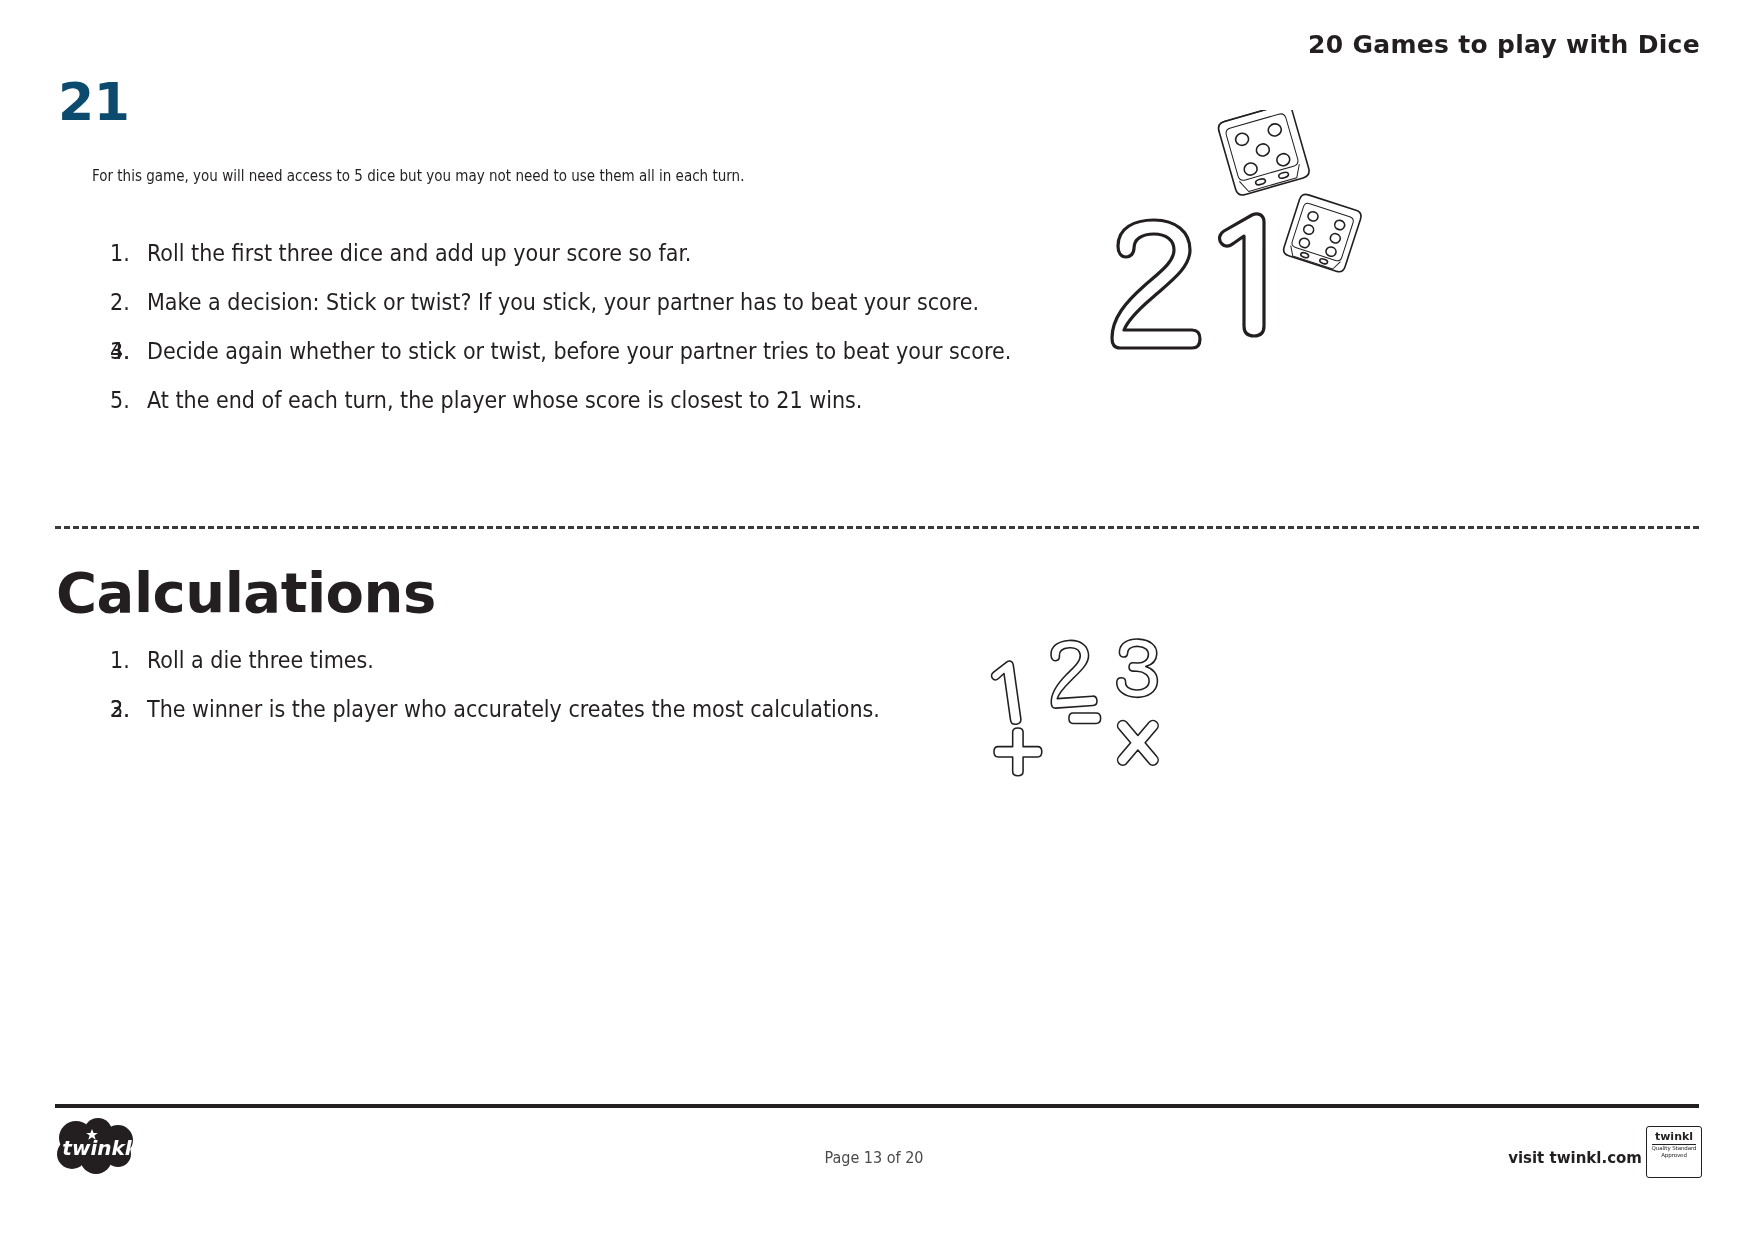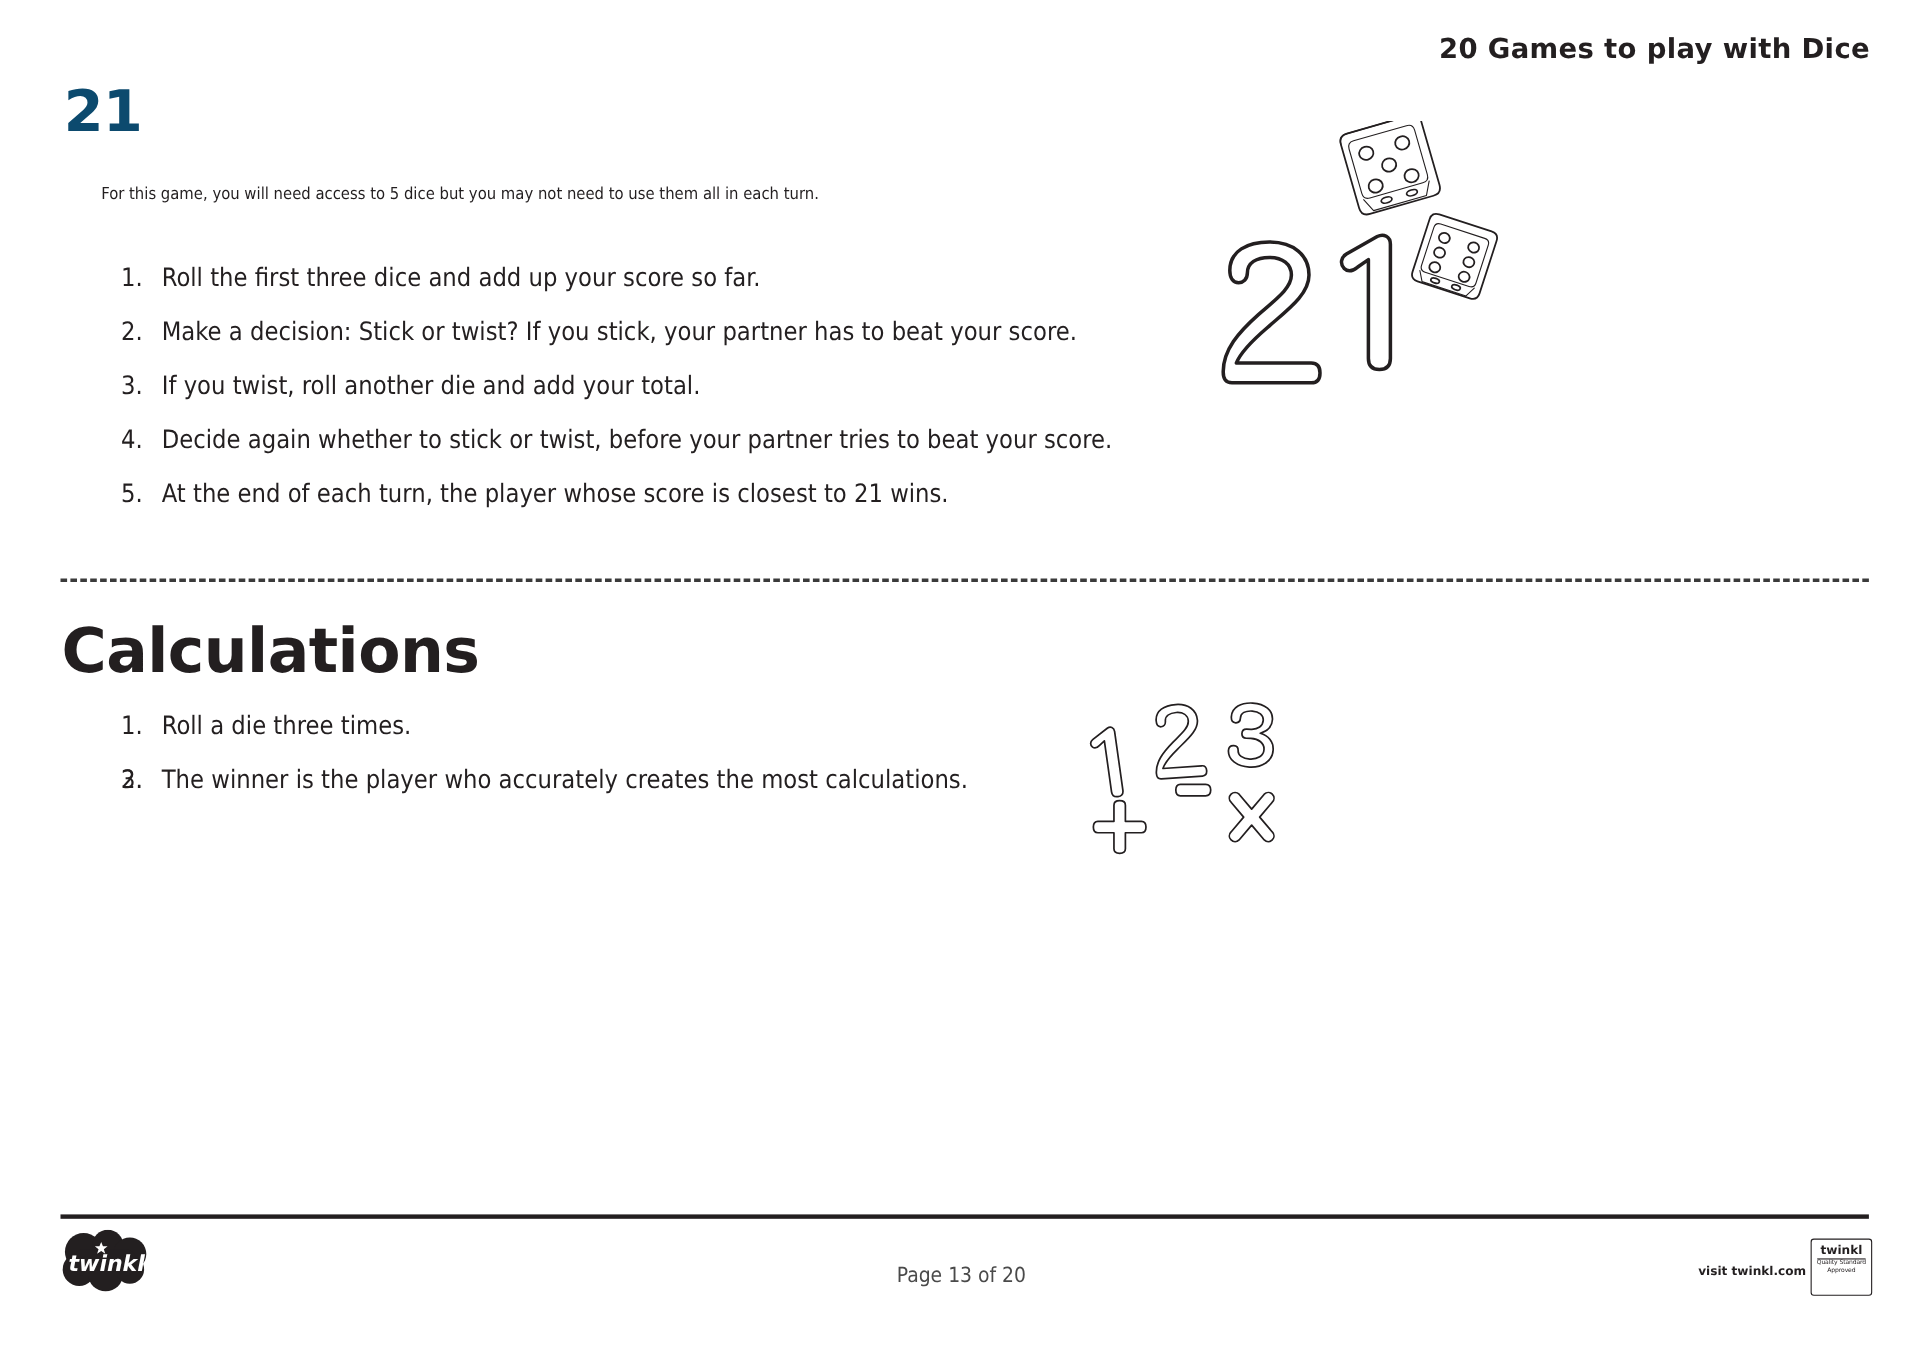--- a/index.html
+++ b/index.html
@@ -150,30 +150,30 @@
     height: 56px;
   }
 
   .page-number {
     position: absolute;
     left: 0;
     right: 6px;
     top: 1148px;
     text-align: center;
     font-family: "DejaVu Sans Condensed", "DejaVu Sans", sans-serif;
-    font-size: 19px;
+    font-size: 16px;
     color: #4a4a4a;
   }
 
   .visit-link {
     position: absolute;
     right: 112px;
     top: 1149px;
     font-family: "DejaVu Sans", sans-serif;
-    font-size: 11px;
+    font-size: 15px;
     font-weight: bold;
     color: #231f20;
     white-space: nowrap;
   }
 
   .quality-badge {
     position: absolute;
     right: 52px;
     top: 1126px;
     width: 56px;
@@ -228,21 +228,20 @@
     <li>
       <span class="num">1.</span>
       <span>Roll the first three dice and add up your score so far.</span>
     </li>
     <li>
       <span class="num">2.</span>
       <span>Make a decision: Stick or twist? If you stick, your partner has to beat your score.</span>
     </li>
     <li>
       <span class="num">3.</span>
-      <span>If you twist, roll another die and add your total.</span>
     </li>
     <li>
       <span class="num">4.</span>
       <span>Decide again whether to stick or twist, before your partner tries to beat your score.</span>
     </li>
     <li>
       <span class="num">5.</span>
       <span>At the end of each turn, the player whose score is closest to 21 wins.</span>
     </li>
   </ol>

